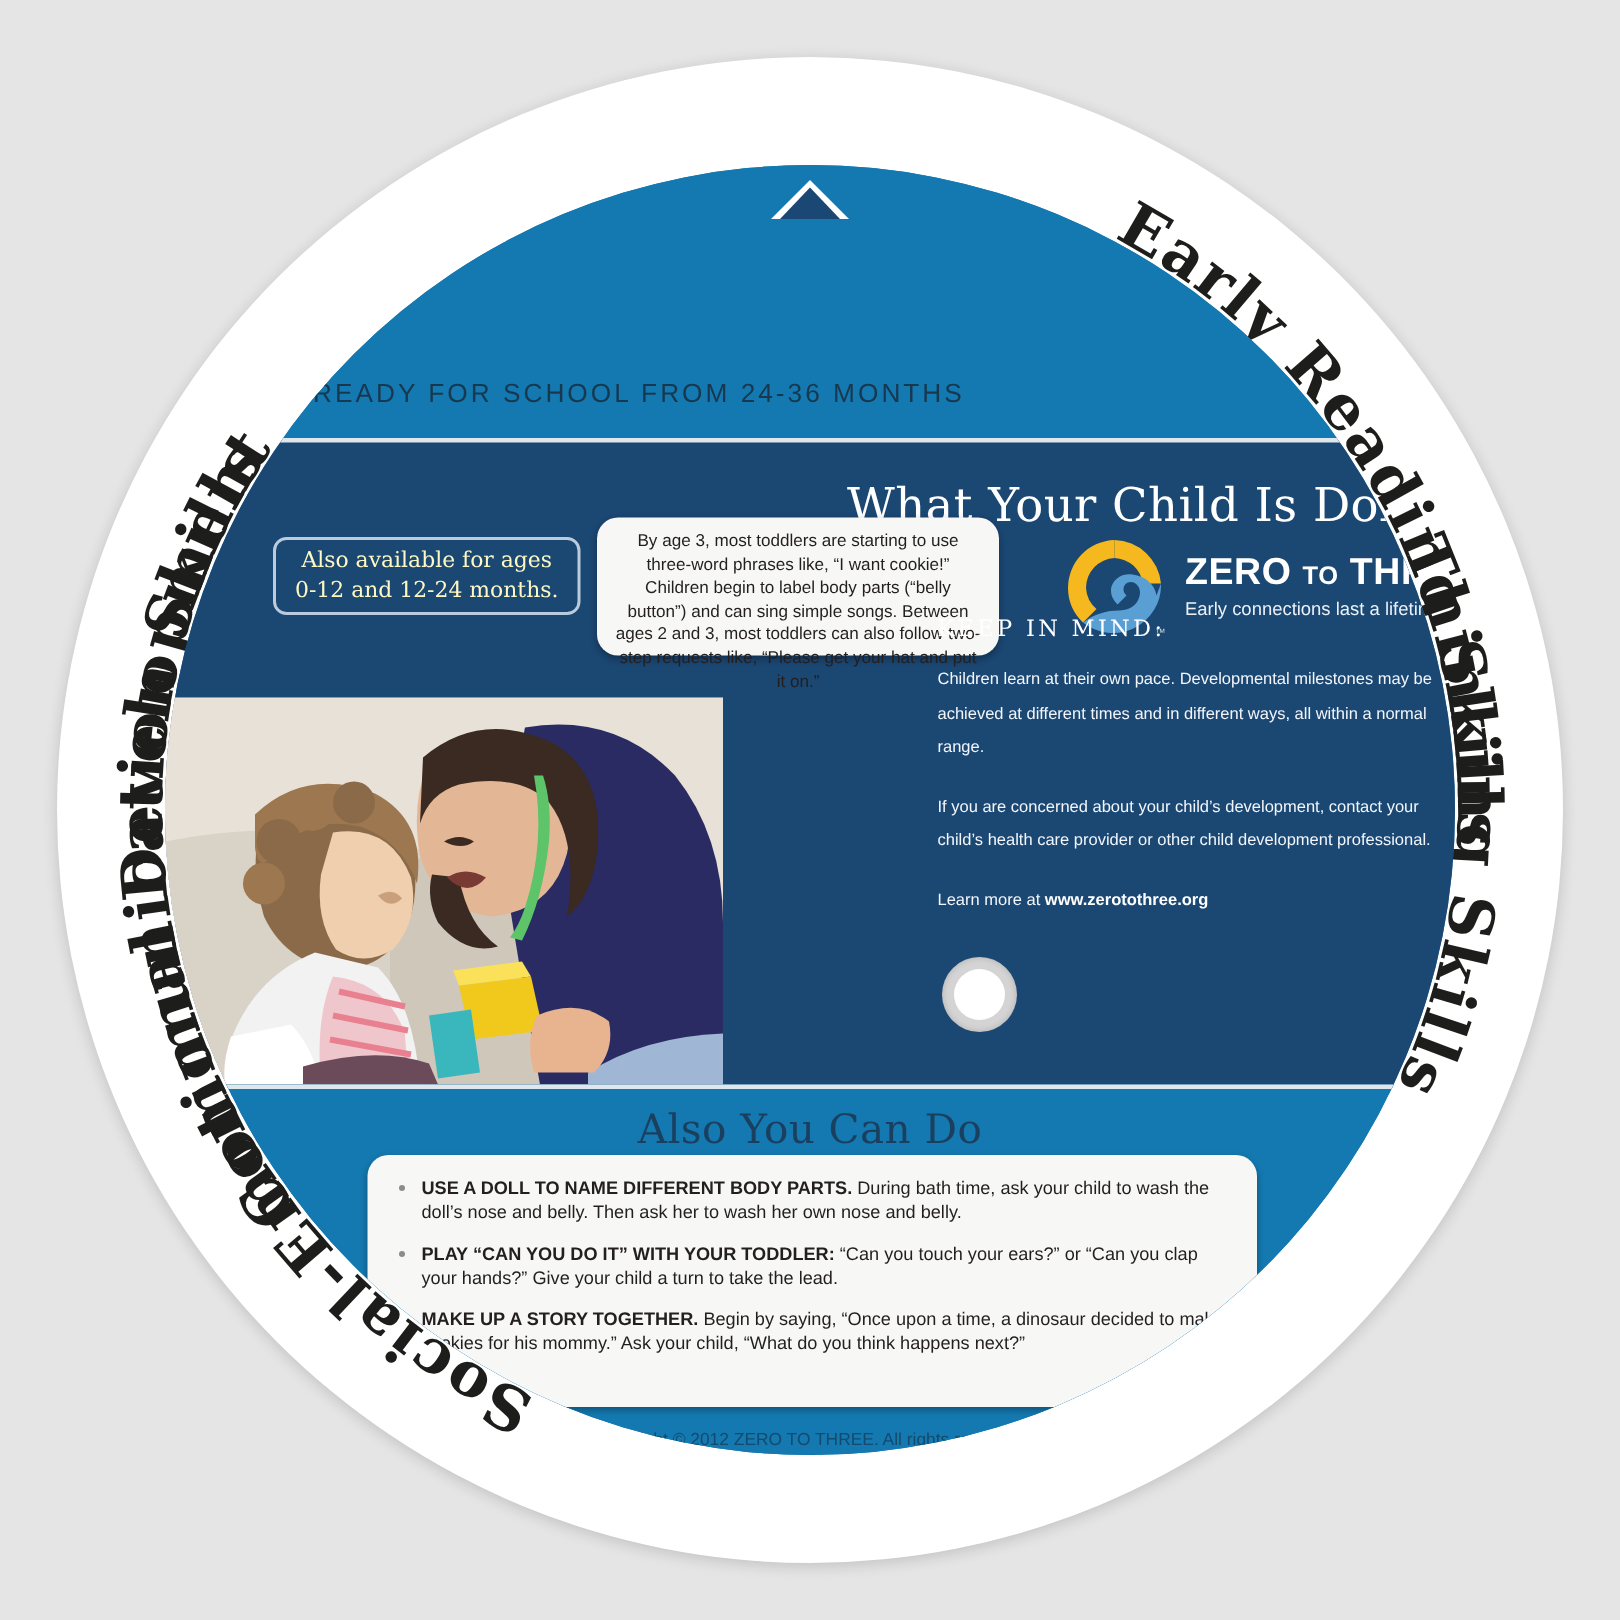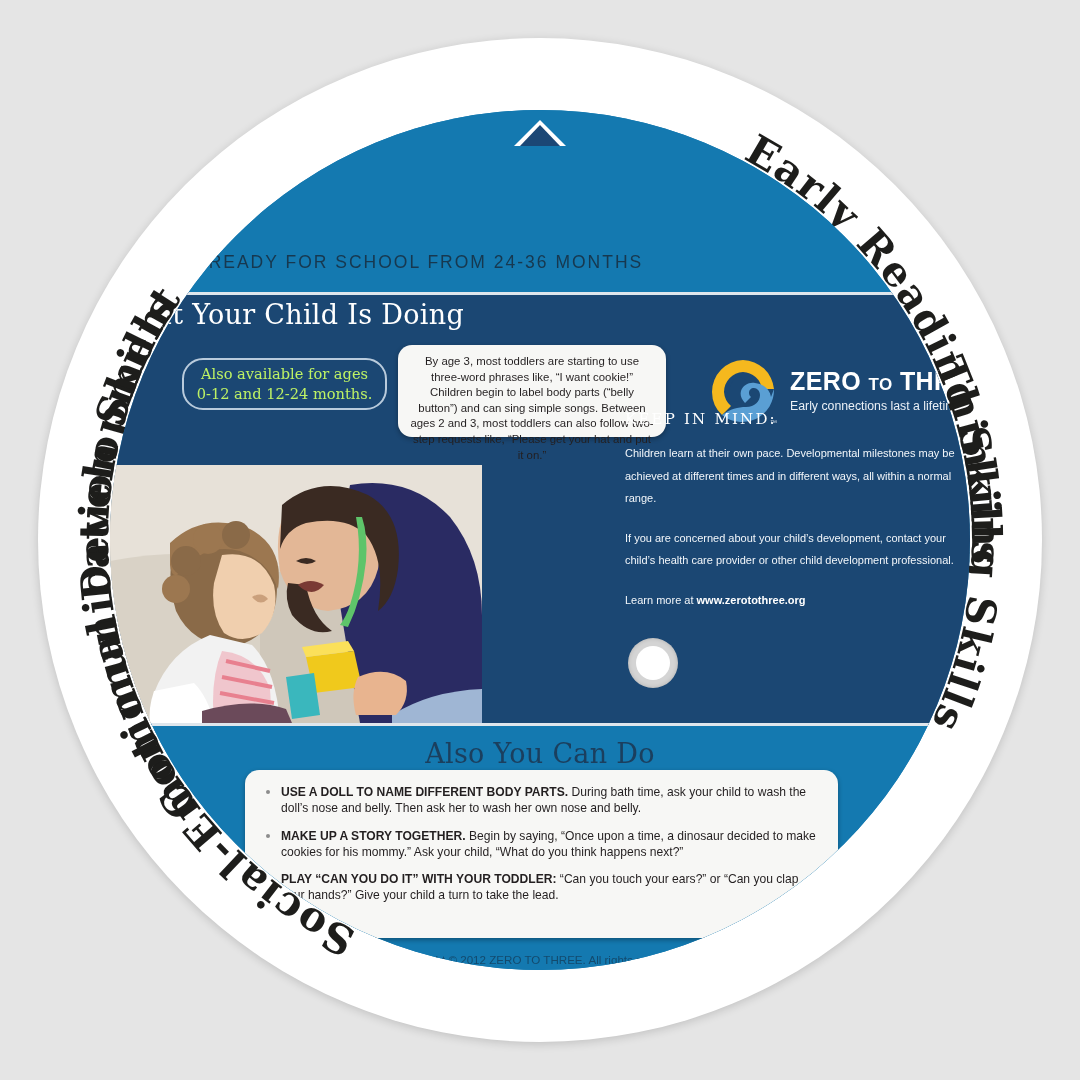--- a/index.html
+++ b/index.html
@@ -124,37 +124,37 @@
     top: 182px;
     width: 860px;
     height: 431px;
     background: #1b4773;
     border-top: 3px solid #dfe6ec;
   }
 
   .sec-head {
     position: absolute;
     width: 860px;
-    text-align: left;
-    top: 4px;
-    font-family: "DejaVu Serif", "Liberation Serif", serif;
-    font-size: 27px;
+    text-align: right;
+    top: 24px;
+    font-family: "DejaVu Serif", "Liberation Serif", serif;
+    font-size: 31px;
     color: #ffffff;
     letter-spacing: 0.3px;
   }
 
   .pill {
     position: absolute;
     left: 72px;
     top: 248px;
     width: 205px;
     height: 52px;
     border: 2px solid #b9cbdc;
-    border-radius: 21px;
-    color: #bef264;
+    border-radius: 9px;
+    color: #fef9c3;
     font-family: "DejaVu Serif", "Liberation Serif", serif;
     font-size: 14.6px;
     line-height: 20px;
     text-align: center;
     display: flex;
     align-items: center;
     justify-content: center;
     padding: 0 6px;
     box-sizing: border-box;
   }
@@ -455,24 +455,24 @@
 
     <div class="band-bottom">
       <div class="sec-head-dark">Also You Can Do</div>
     </div>
 
     <div class="whitecard card-do">
       <div class="do-item">
         <b>USE A DOLL TO NAME DIFFERENT BODY PARTS.</b><span> During bath time, ask your child to wash the doll’s nose and belly. Then ask her to wash her own nose and belly.</span>
       </div>
       <div class="do-item">
-        <b>MAKE UP A STORY TOGETHER.</b><span> Begin by saying, “Once upon a time, a dinosaur decided to make cookies for his mommy.” Ask your child, “What do you think happens next?”</span>
+        <b>PLAY “CAN YOU DO IT” WITH YOUR TODDLER:</b><span> “Can you touch your ears?” or “Can you clap your hands?” Give your child a turn to take the lead.</span>
       </div>
       <div class="do-item">
-        <b>PLAY “CAN YOU DO IT” WITH YOUR TODDLER:</b><span> “Can you touch your ears?” or “Can you clap your hands?” Give your child a turn to take the lead.</span>
+        <b>MAKE UP A STORY TOGETHER.</b><span> Begin by saying, “Once upon a time, a dinosaur decided to make cookies for his mommy.” Ask your child, “What do you think happens next?”</span>
       </div>
     </div>
 
     <div class="copyright">
       <div>Copyright © 2012 ZERO TO THREE. All rights reserved.</div>
       <div>ISBN 978-1-938558-02-3</div>
     </div>
 
     <div class="hub"></div>
   </div>

